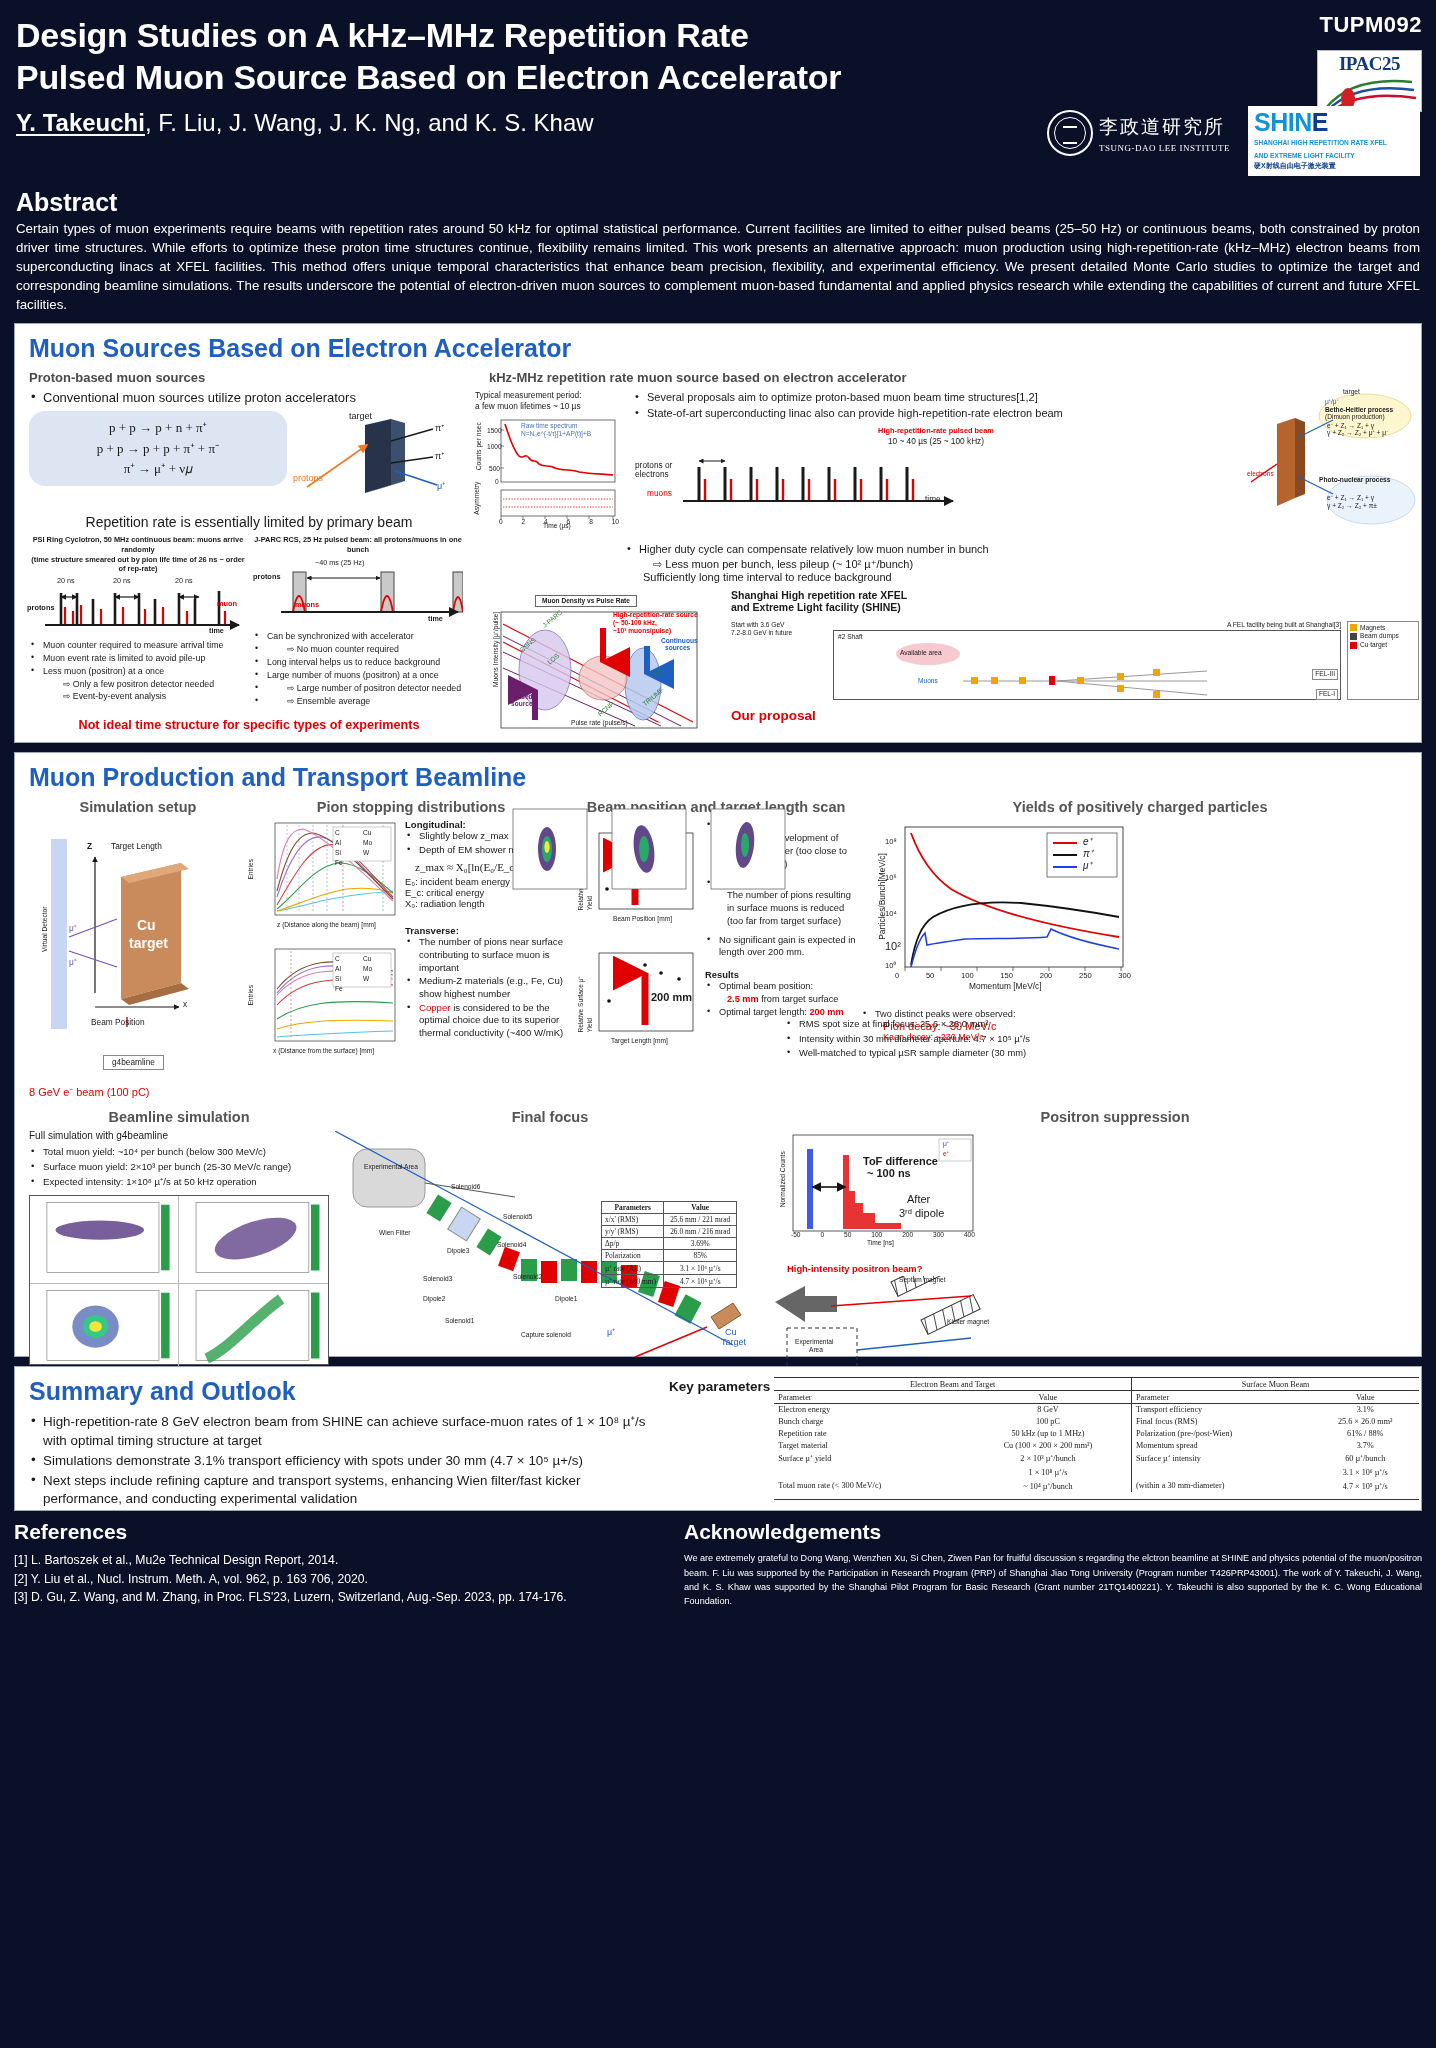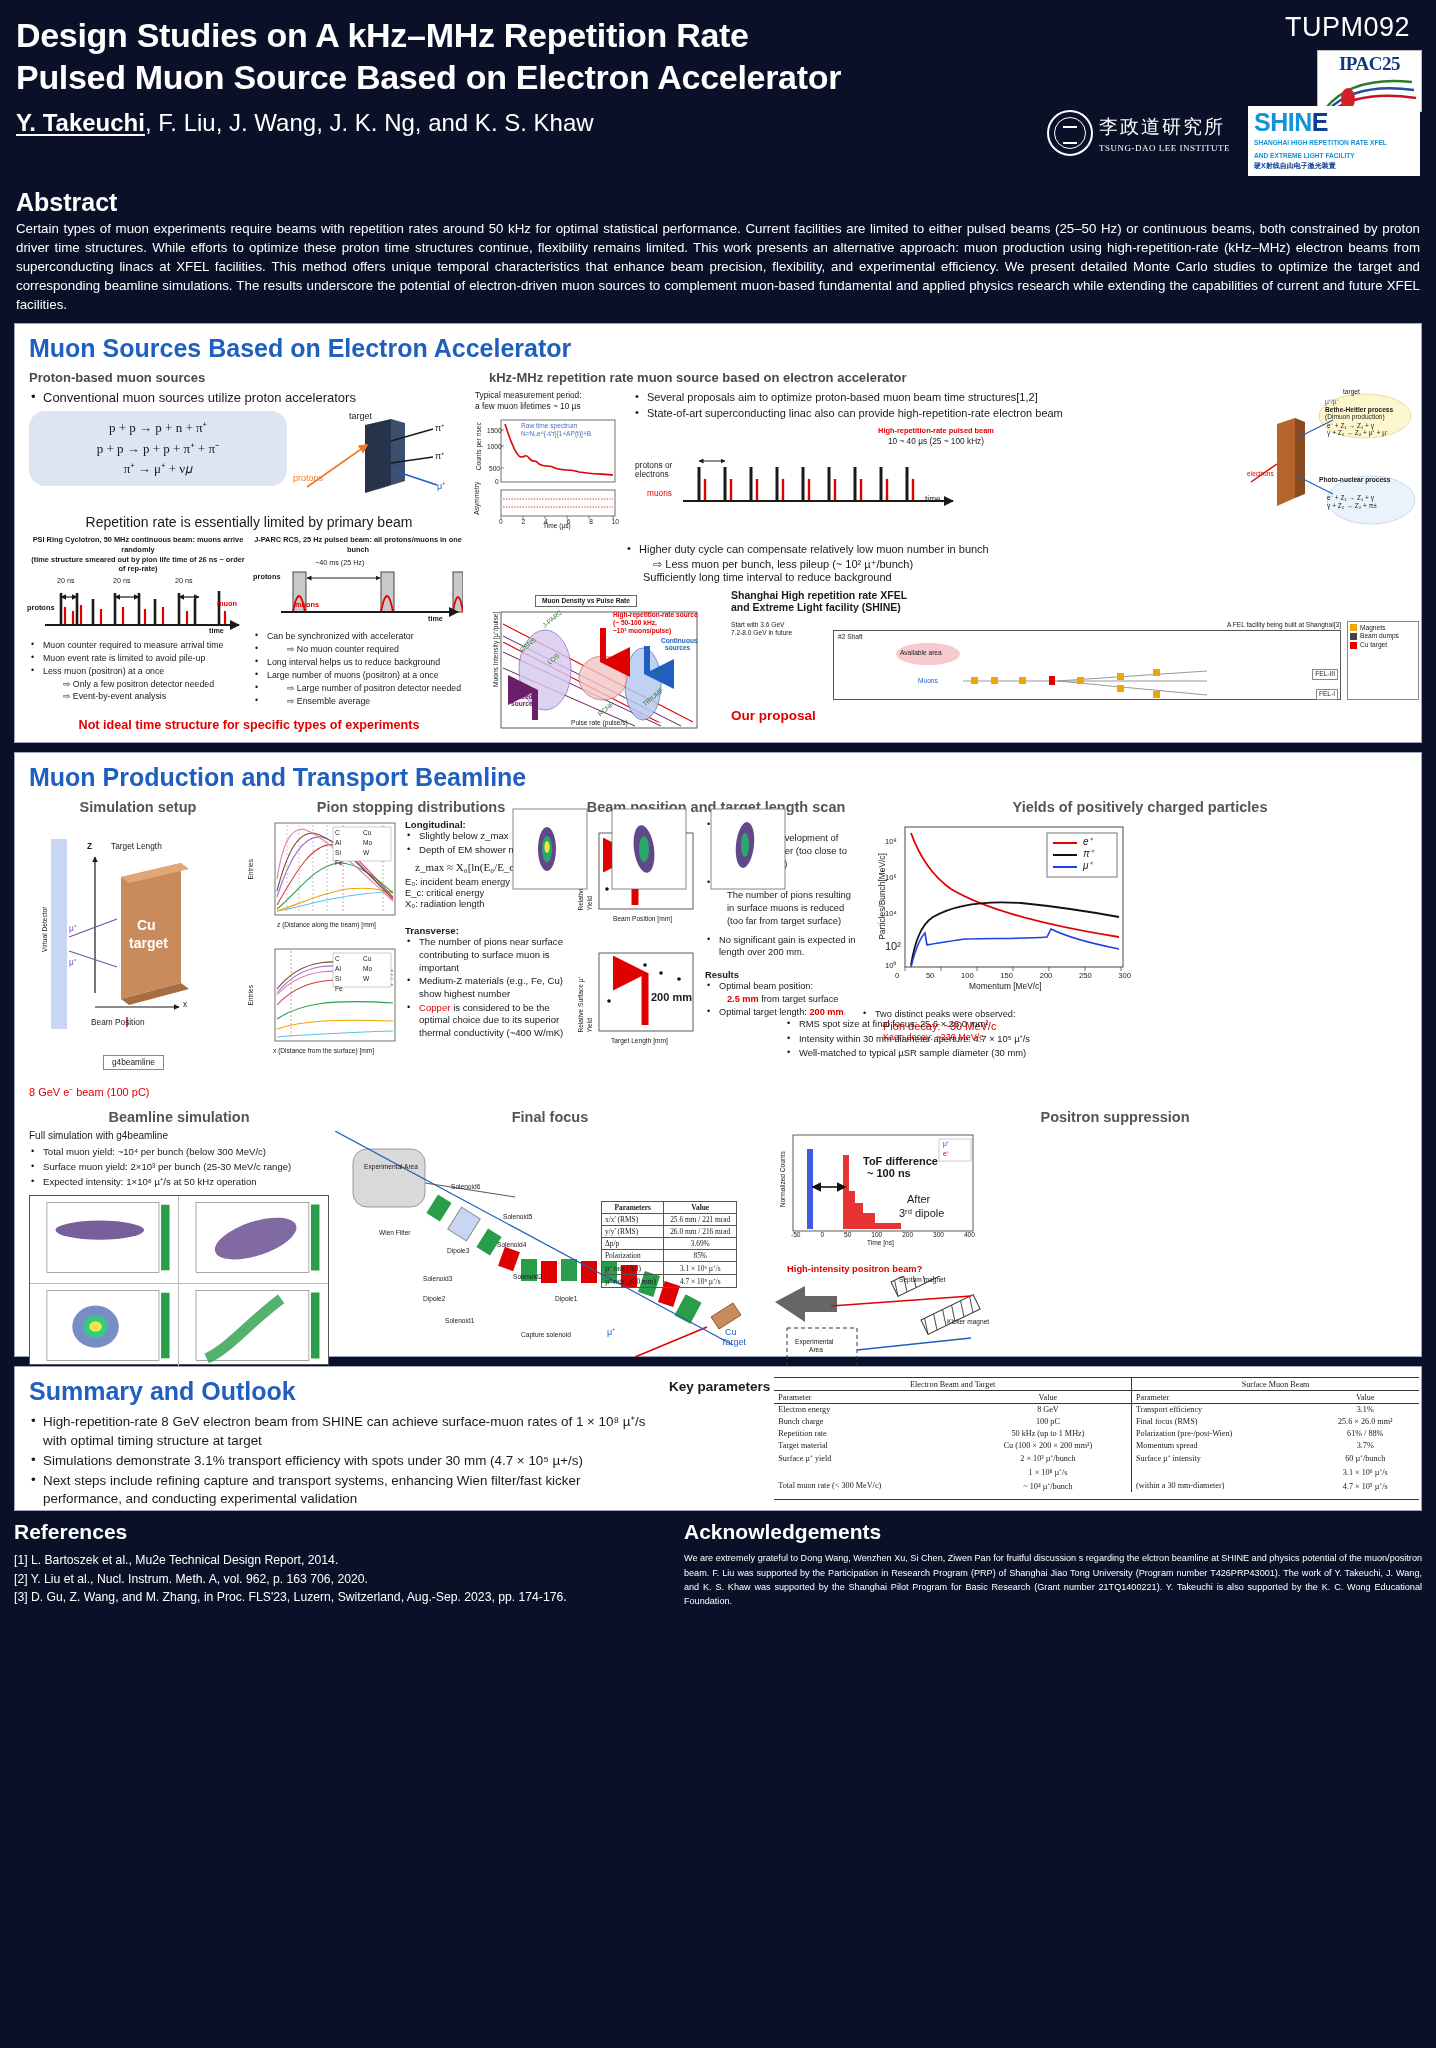--- a/index.html
+++ b/index.html
@@ -7,21 +7,21 @@
     width: 1436px; height: 2048px;
     background: #0a1028;
     font-family: "Liberation Sans", sans-serif;
     color: #fff;
     overflow: hidden;
     position: relative;
   }
   
   .header { padding: 14px 16px 4px 16px; position: relative; }
   .title { font-size: 34px; font-weight: bold; line-height: 1.24; letter-spacing: -0.3px; max-width: 1150px;}
-  .paper-id { position:absolute; right: 26px; top: 12px; font-size: 27px; font-weight: normal; letter-spacing:0.5px;}
+  .paper-id { position:absolute; right: 14px; top: 12px; font-size: 22px; font-weight: bold; letter-spacing:0.5px;}
   .ipac-logo { position:absolute; right: 14px; top: 50px; width: 105px; height: 62px; background:#fff; border:1px solid #bbb;
       display:flex; flex-direction:column; align-items:center; justify-content:flex-start; overflow:hidden;}
   .ipac-logo .txt { color:#123a7a; font-family:"Liberation Serif", serif; font-weight:bold; font-size:19px; margin-top:2px; letter-spacing:-0.5px;}
   .ipac-arcs { position:relative; width:96px; height:36px; margin-top:-1px;}
   .ipac-arcs svg{position:absolute;left:0;top:0;}
   .authors-row { display:flex; align-items:flex-start; margin-top: 10px; position:relative;}
   .authors { flex:1; }
   .authors .names { font-size: 24px; line-height:1.28;}
   .authors .names b { font-weight:bold; text-decoration: underline; text-underline-offset:3px;}
   .authors .affil { font-size: 23px; margin-top: 2px;}

